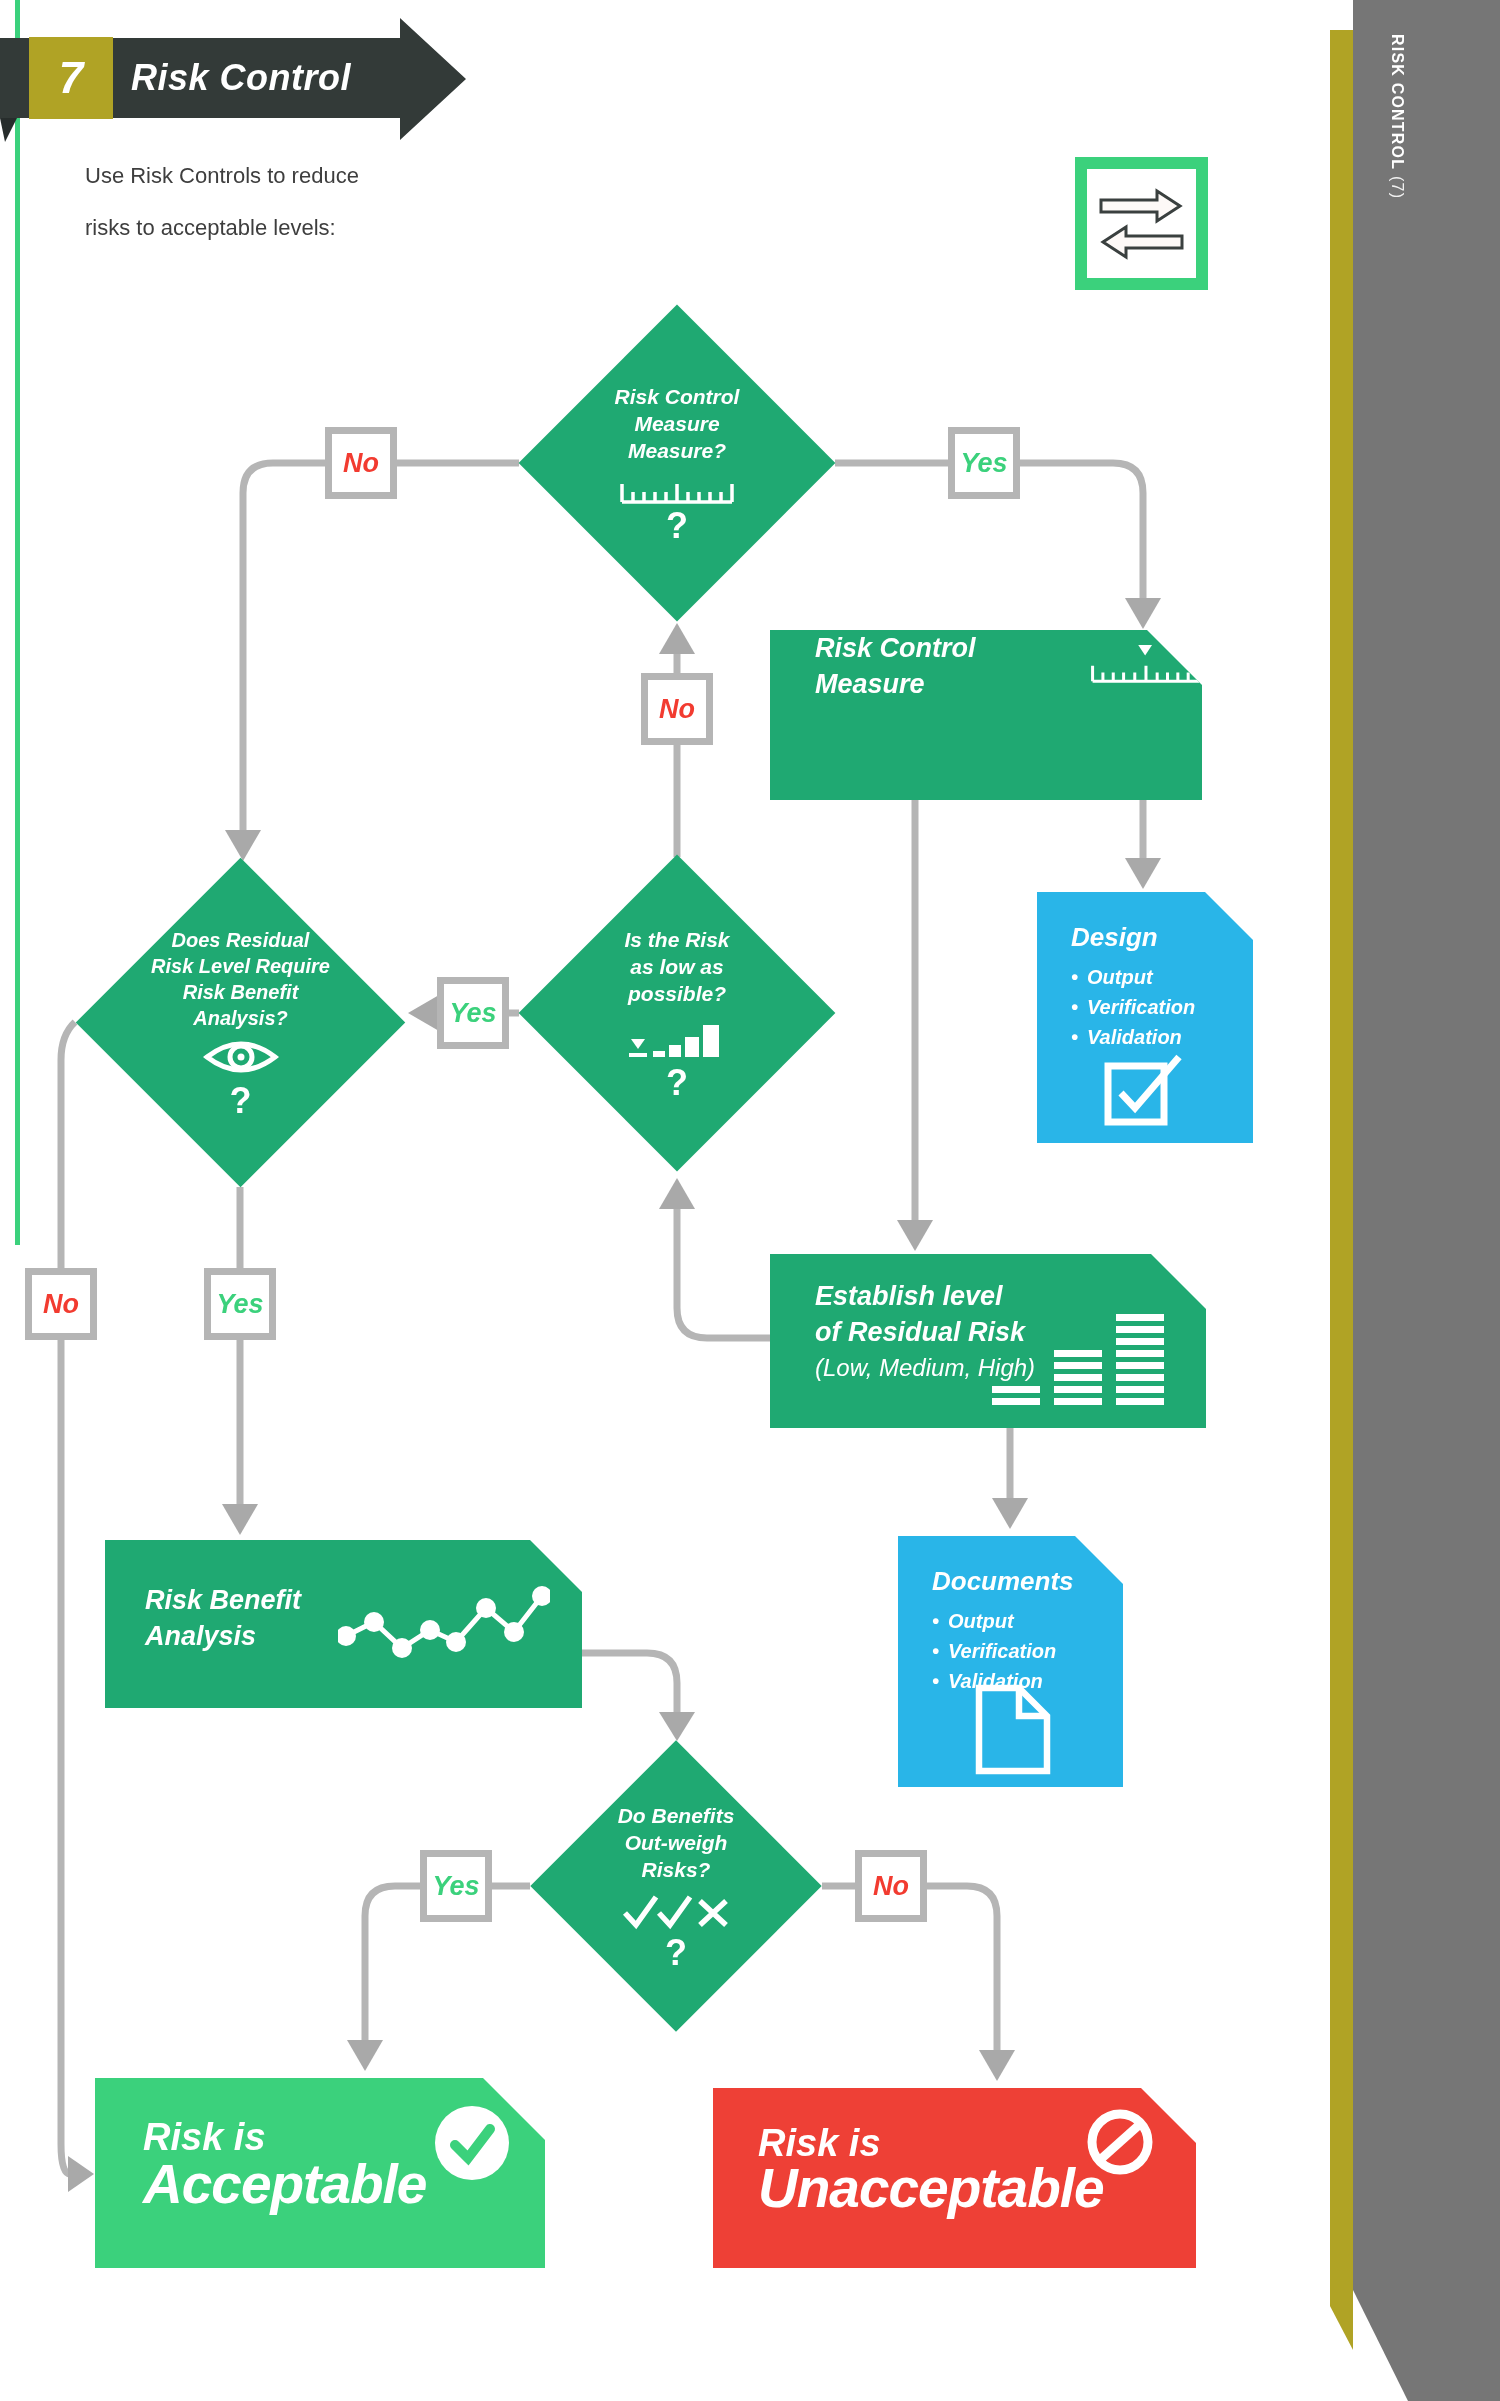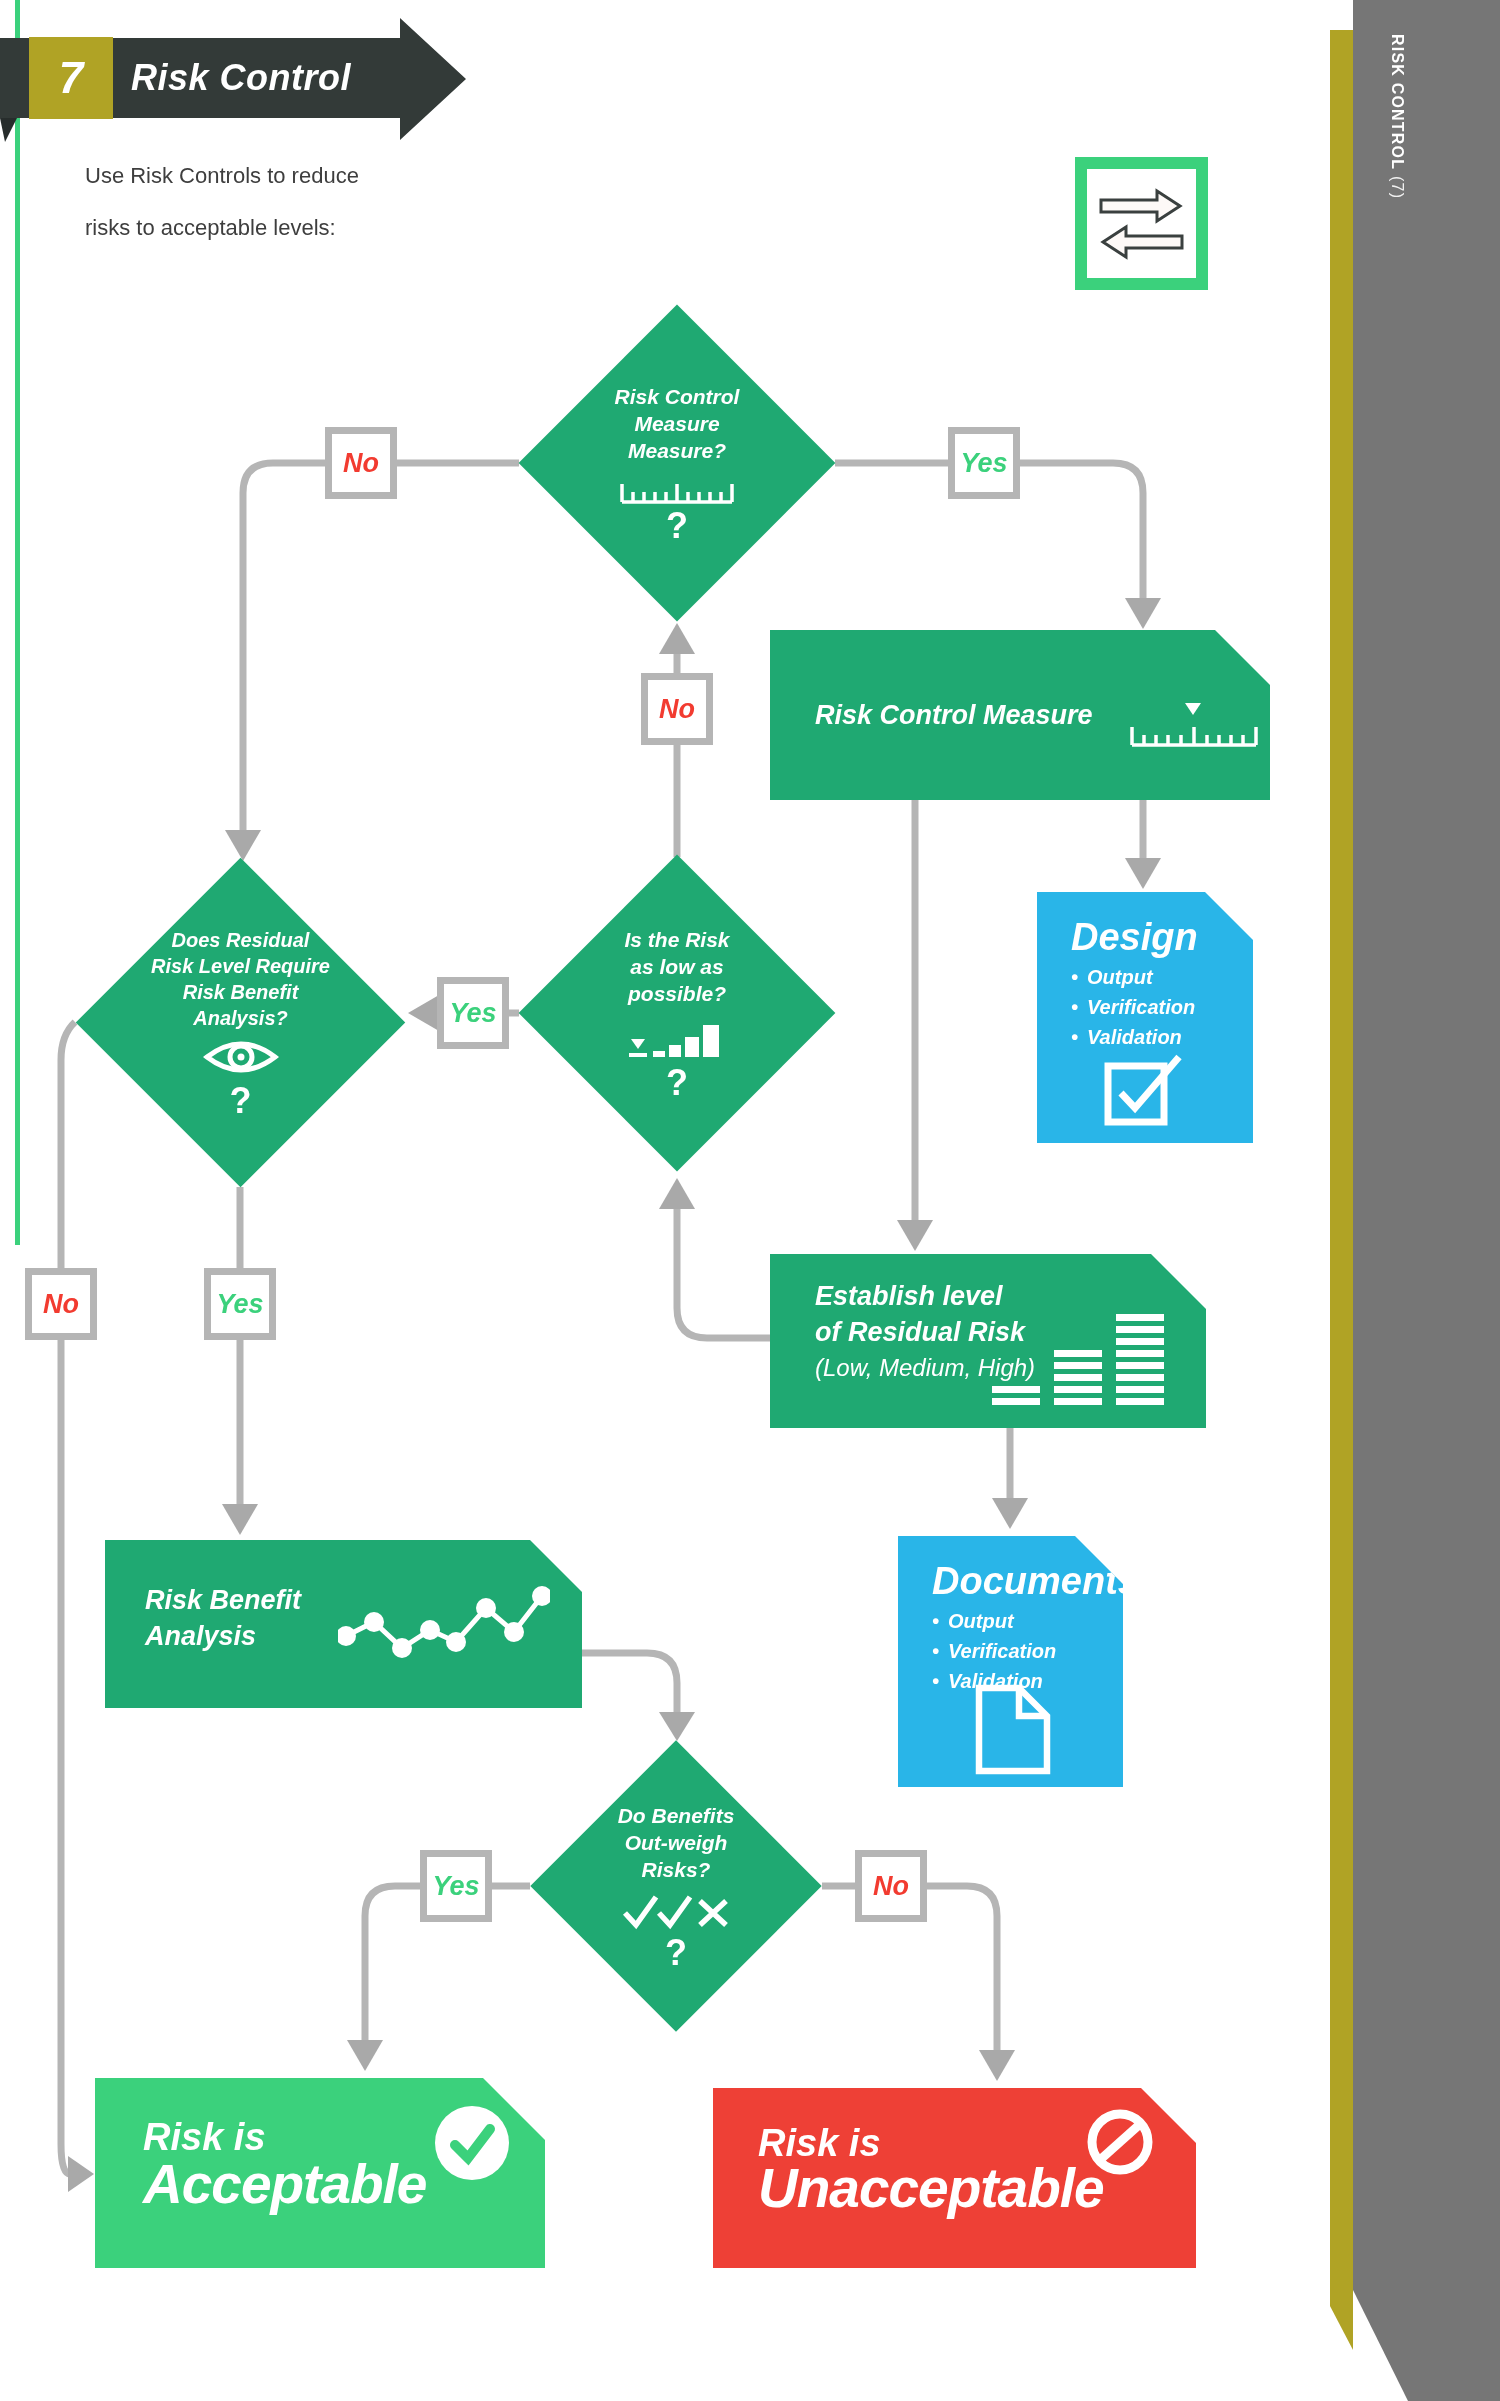--- a/index.html
+++ b/index.html
@@ -40,21 +40,21 @@
   .notch48{clip-path:polygon(0 0,calc(100% - 48px) 0,100% 48px,100% 100%,0 100%);}
   .notch52{clip-path:polygon(0 0,calc(100% - 52px) 0,100% 52px,100% 100%,0 100%);}
   .notch55{clip-path:polygon(0 0,calc(100% - 55px) 0,100% 55px,100% 100%,0 100%);}
   .notch62{clip-path:polygon(0 0,calc(100% - 62px) 0,100% 62px,100% 100%,0 100%);}
   .label-box{position:absolute;width:72px;height:72px;background:#fff;border:7px solid #b5b5b5;
              box-sizing:border-box;display:flex;align-items:center;justify-content:center;
              font-weight:bold;font-style:italic;font-size:27px;z-index:3;}
   .yes{color:#3bd17c;} .no{color:#f23b30;}
   .box-title{font-size:27px;font-weight:bold;font-style:italic;line-height:36px;}
   .box-sub{font-size:24px;font-style:italic;line-height:36px;}
-  .card-title{font-size:38px;font-weight:bold;font-style:italic;line-height:38px;}
+  .card-title{font-size:26px;font-weight:bold;font-style:italic;line-height:38px;}
   .bullet-row{font-size:20px;font-style:italic;font-weight:600;line-height:30px;display:flex;gap:9px;}
   .result-l1{position:absolute;font-size:38px;font-weight:bold;font-style:italic;margin-top:16px;}
   .result-l2{position:absolute;font-size:55px;font-weight:bold;font-style:italic;letter-spacing:-1px;text-align:center;}
 </style>
 </head>
 <body>
 
 <div class="canvas">
 
   <div class="green-rule"></div>
@@ -171,21 +171,21 @@
       <span>Risks?</span>
       <svg width="110" height="40" viewBox="0 0 110 40" style="margin-top:8px" stroke="#fff" stroke-width="5.5" fill="none">
         <polyline points="4,22 15,34 35,6"></polyline>
         <polyline points="38,22 49,34 69,6"></polyline>
         <path d="M79 10 L105 34 M105 10 L79 34"></path>
       </svg>
       <span class="q">?</span>
     </div>
   </div>
 
-  <div class="gbox notch55" style="left:770px;top:630px;width:500px;height:170px;display:flex;align-items:center">
+  <div class="gbox notch55" style="left:770px;top:630px;width:432px;height:170px;display:flex;">
     <span class="box-title" style="margin-left:45px">Risk Control Measure</span>
     <svg width="130" height="48" viewBox="0 0 130 48" style="margin-left:36px;transform:translateY(10px)">
       <polygon points="56,2 72,2 64,14" fill="#fff"></polygon>
       <g stroke="#fff" stroke-width="3.5" fill="none">
         <path d="M3 44 H127 M3 44 V26 M127 44 V26 M65 44 V26 M15 44 V34 M27 44 V34 M39 44 V34 M52 44 V34 M78 44 V34 M90 44 V34 M102 44 V34 M114 44 V34"></path>
       </g>
     </svg>
   </div>
 
   <div class="bbox notch48" style="left:1037px;top:892px;width:216px;height:251px">

